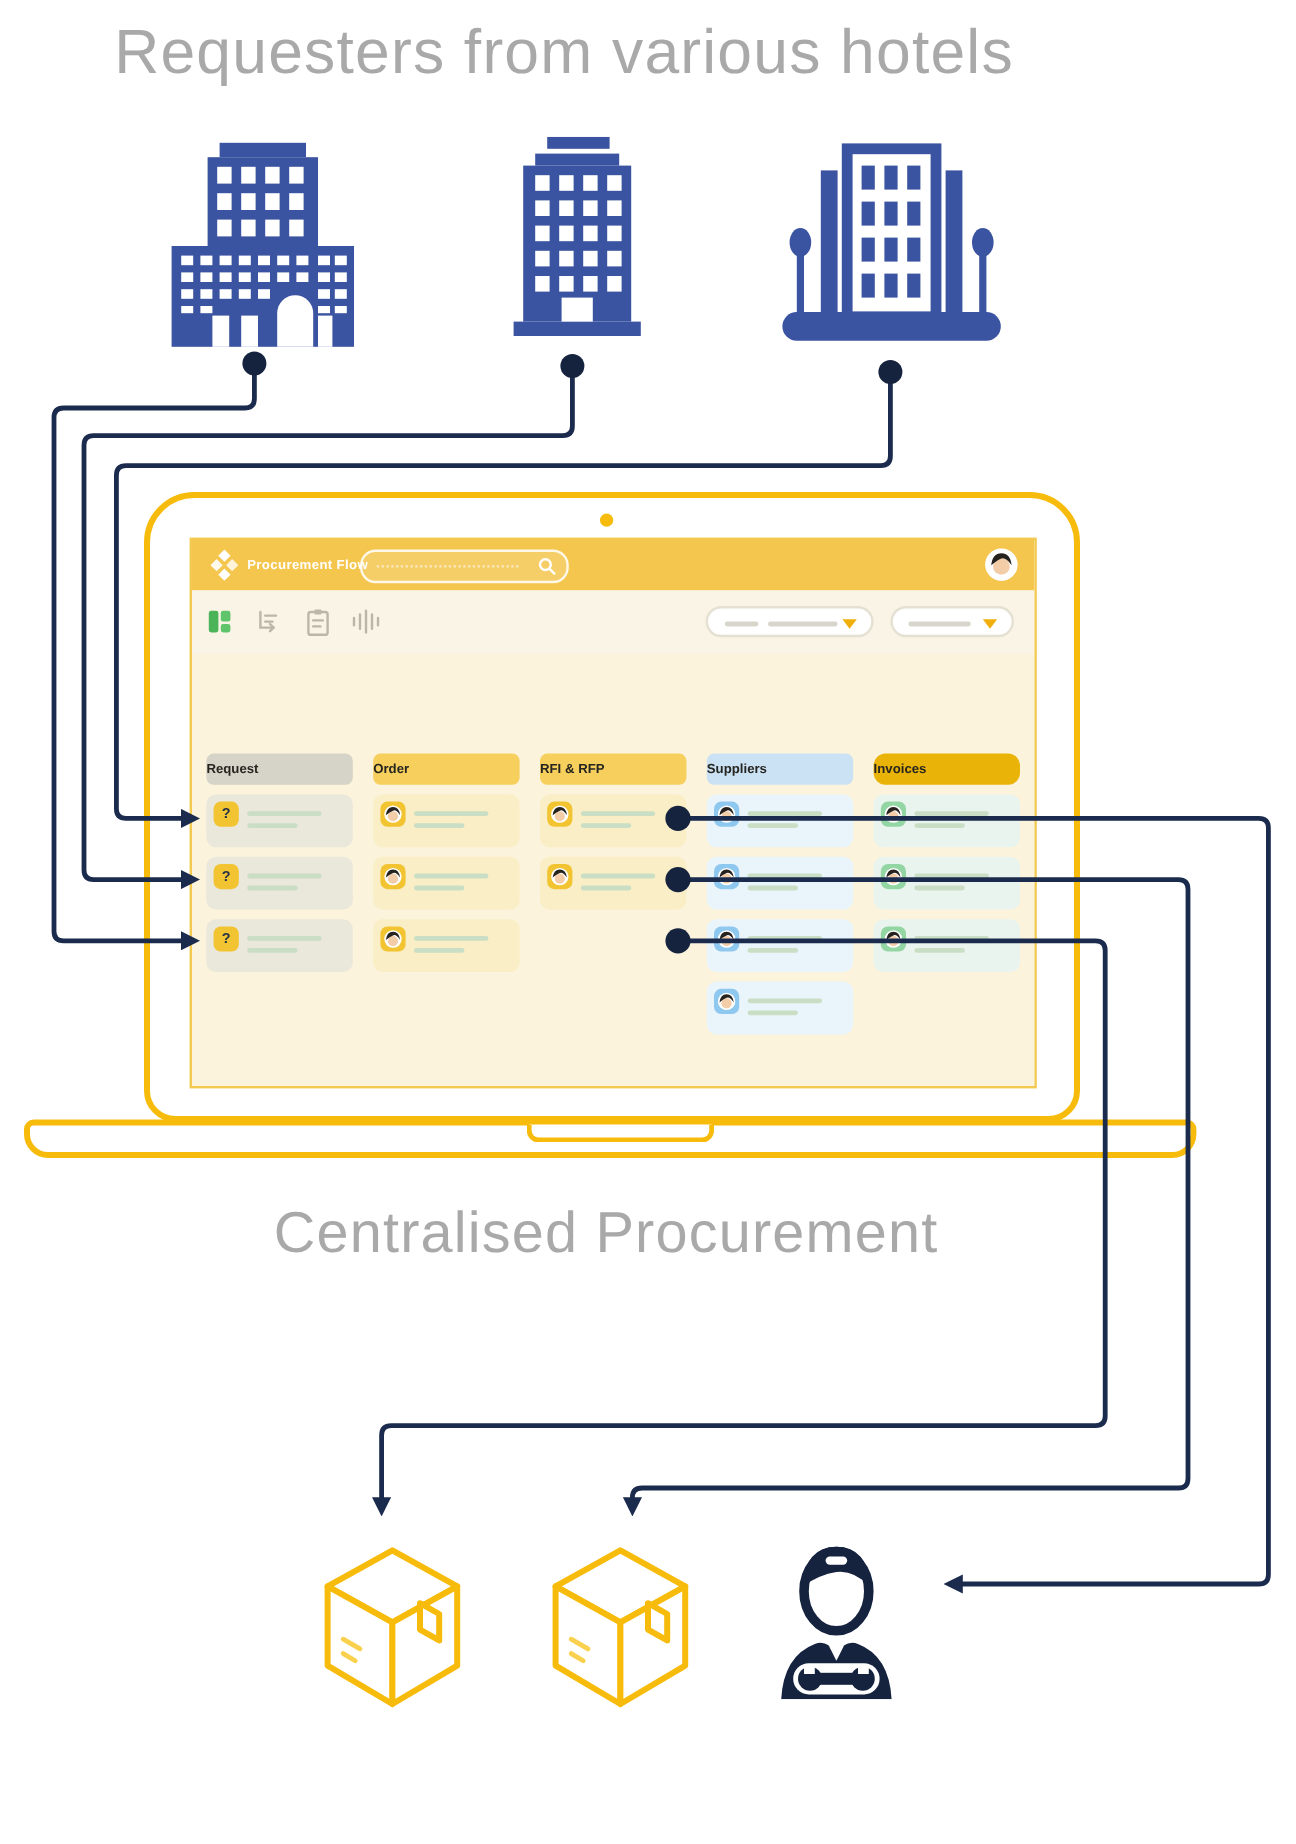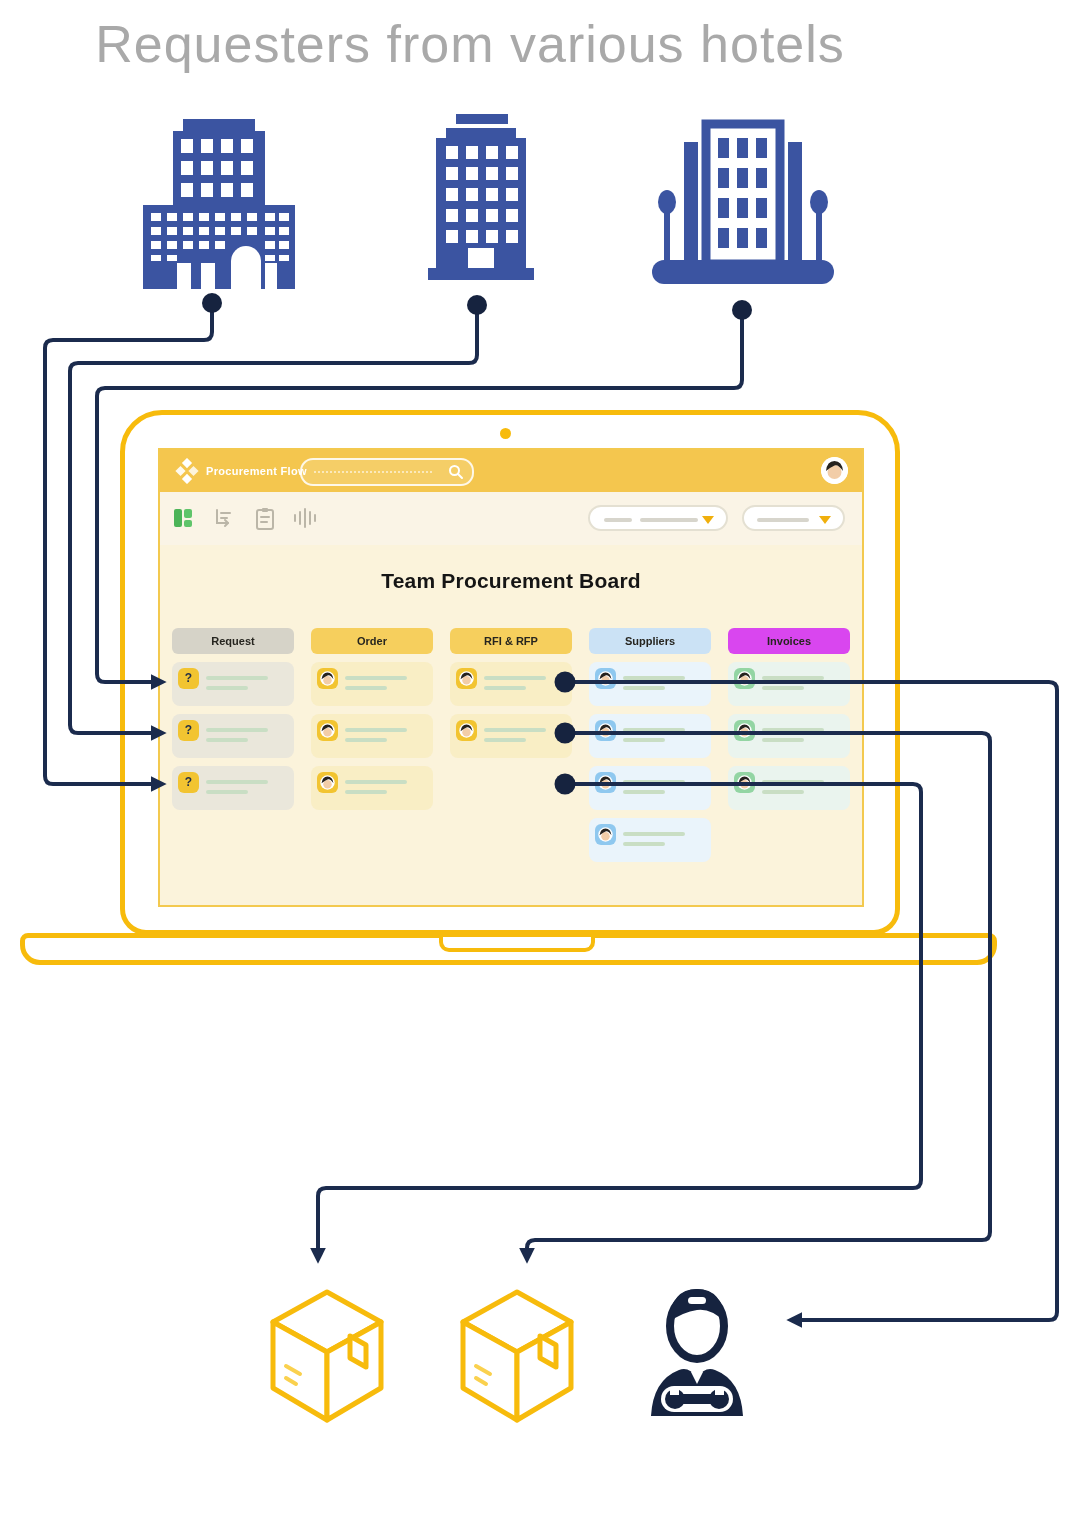--- a/index.html
+++ b/index.html
@@ -48,21 +48,21 @@
   .dd{position:absolute;top:13px;height:26px;background:#fff;border:2px solid #E4E0D2;border-radius:14px;box-sizing:border-box;}
   .dd1{left:428px;width:140px;} .dd2{left:582px;width:103px;}
   .dd .bar{position:absolute;top:11px;height:4px;border-radius:2px;background:#D7D5CC;}
   .dd .caret{position:absolute;right:12px;top:9px;width:0;height:0;border-left:6px solid transparent;
              border-right:6px solid transparent;border-top:8px solid #F0AF0C;}
 
   .board{position:absolute;left:0;top:95px;width:702px;height:360px;background:#FBF3DB;}
   .board-title{position:absolute;left:0;top:24px;width:702px;text-align:center;font-size:21px;font-weight:800;color:#151515;letter-spacing:.2px;}
   .cols{position:absolute;left:12px;top:83px;width:678px;display:flex;gap:17px;}
   .col{width:122px;flex:0 0 122px;}
-  .col-head{height:26px;line-height:26px;text-align:center;border-radius:6px;font-size:11px;font-weight:bold;color:#26251F;}
+  .col-head{height:26px;line-height:26px;text-align:left;border-radius:6px;font-size:11px;font-weight:bold;color:#26251F;}
   .card{position:relative;height:44px;border-radius:8px;margin-top:8px;}
   .badge{position:absolute;left:6px;top:6px;width:21px;height:21px;border-radius:6px;
          font-size:12px;font-weight:800;color:#243047;text-align:center;line-height:21px;overflow:hidden;}
   .badge svg{display:block;margin:2px auto 0;}
   .ph{position:absolute;left:34px;top:14px;width:80px;}
   .ph i{display:block;height:4px;border-radius:2px;background:#C9DEC4;}
   .ph i:first-child{width:78%;}
   .ph i:last-child{width:52%;margin-top:6px;}
 
   
@@ -70,20 +70,21 @@
   .box1{left:262px;top:1286px;}
   .box2{left:452px;top:1286px;}
   .person{left:645px;top:1280px;}
 </style>
 </head>
 <body>
 
 <div class="canvas">
 
   <div class="caption top">Requesters from various hotels</div>
+  <div class="caption center">Centralised Procurement</div>
 
   <div class="building b1">
     <svg width="160" height="185" viewBox="0 0 160 185">
       <g fill="#3B54A1">
         <rect x="46" y="12" width="72" height="12"></rect>
         <rect x="36" y="24" width="92" height="86"></rect>
         <rect x="6" y="98" width="152" height="84"></rect>
       </g>
       <g fill="#ffffff">
         <rect x="44" y="32" width="12" height="14"></rect>
@@ -265,21 +266,20 @@
           <span class="bar" style="left:50px;width:58px;"></span>
           <span class="caret"></span>
         </div>
         <div class="dd dd2">
           <span class="bar" style="left:13px;width:52px;"></span>
           <span class="caret"></span>
         </div>
       </div>
 
       <div class="board">
-        <div class="board-title">Team Procurement Board</div>
         <div class="cols">
             <div class="col">
               <div class="col-head" style="background: rgb(214, 211, 200);">Request</div>
               <div class="card" style="background: rgb(234, 231, 219);">
                 <div class="badge" style="background: rgb(242, 196, 49);">?</div>
                 <div class="ph">
                   <i></i>
                   <i></i>
                 </div>
               </div>
@@ -418,21 +418,21 @@
     <path d="M3,11 Q4,3 10,3 Q16,3 17,11 Q13,5 10,6.5 Q7,7.5 3,11 Z" fill="#26221E"></path>
   </svg>
 </div>
                 <div class="ph">
                   <i></i>
                   <i></i>
                 </div>
               </div>
             </div>
             <div class="col">
-              <div class="col-head" style="background: #d946ef;">Invoices</div>
+              <div class="col-head" style="background: #eab308; border-radius: 10px;">Invoices</div>
               <div class="card" style="background: rgb(234, 244, 238);">
                 <div class="badge" style="background: rgb(147, 213, 163);">
   <svg width="17" height="17" viewBox="0 0 20 20">
     <circle cx="10" cy="10" r="8.5" fill="#ffffff"></circle>
     <circle cx="10" cy="12" r="5" fill="#F2CDA8"></circle>
     <path d="M3,11 Q4,3 10,3 Q16,3 17,11 Q13,5 10,6.5 Q7,7.5 3,11 Z" fill="#26221E"></path>
   </svg>
 </div>
                 <div class="ph">
                   <i></i>

